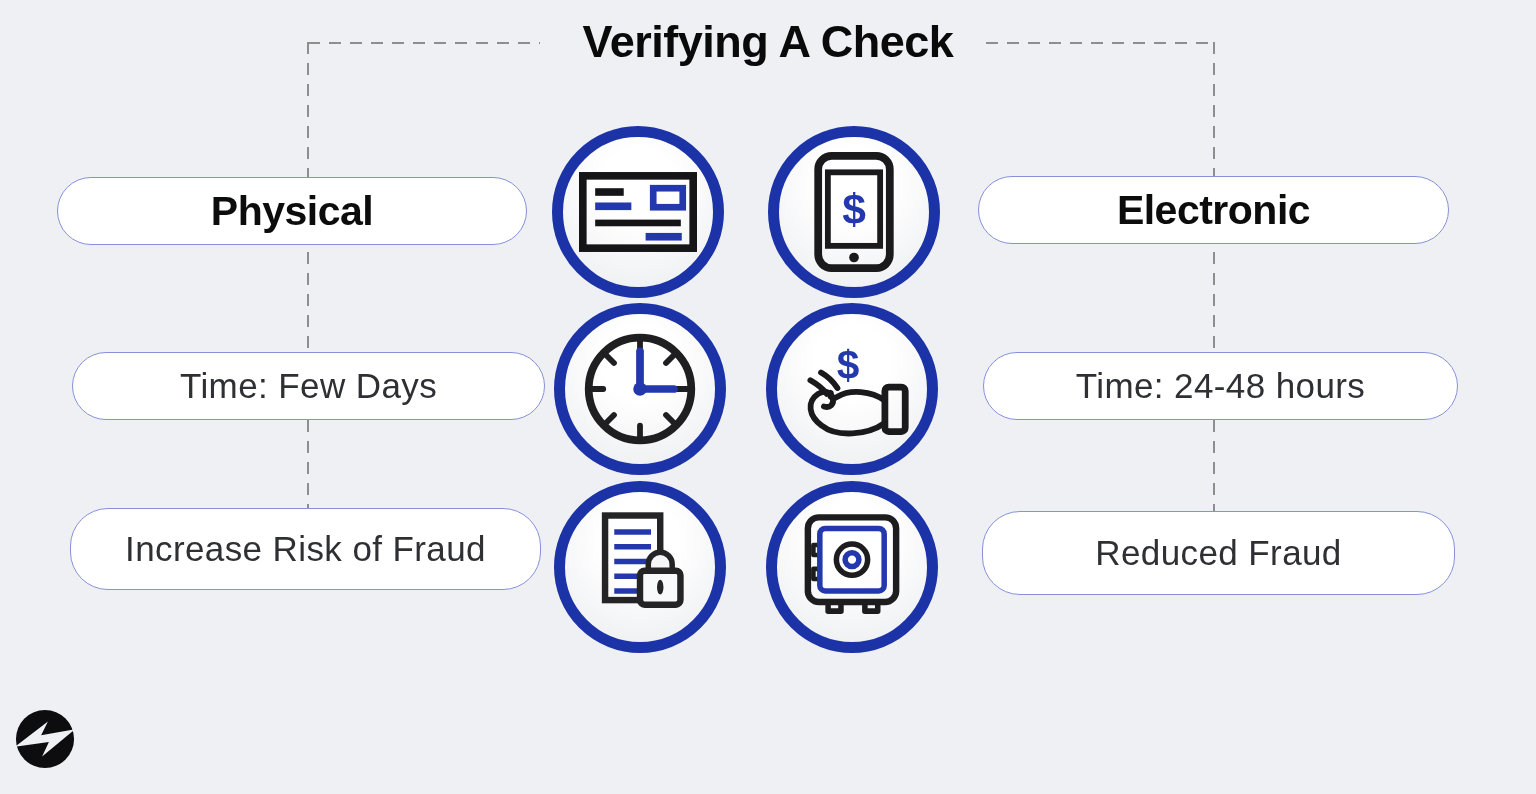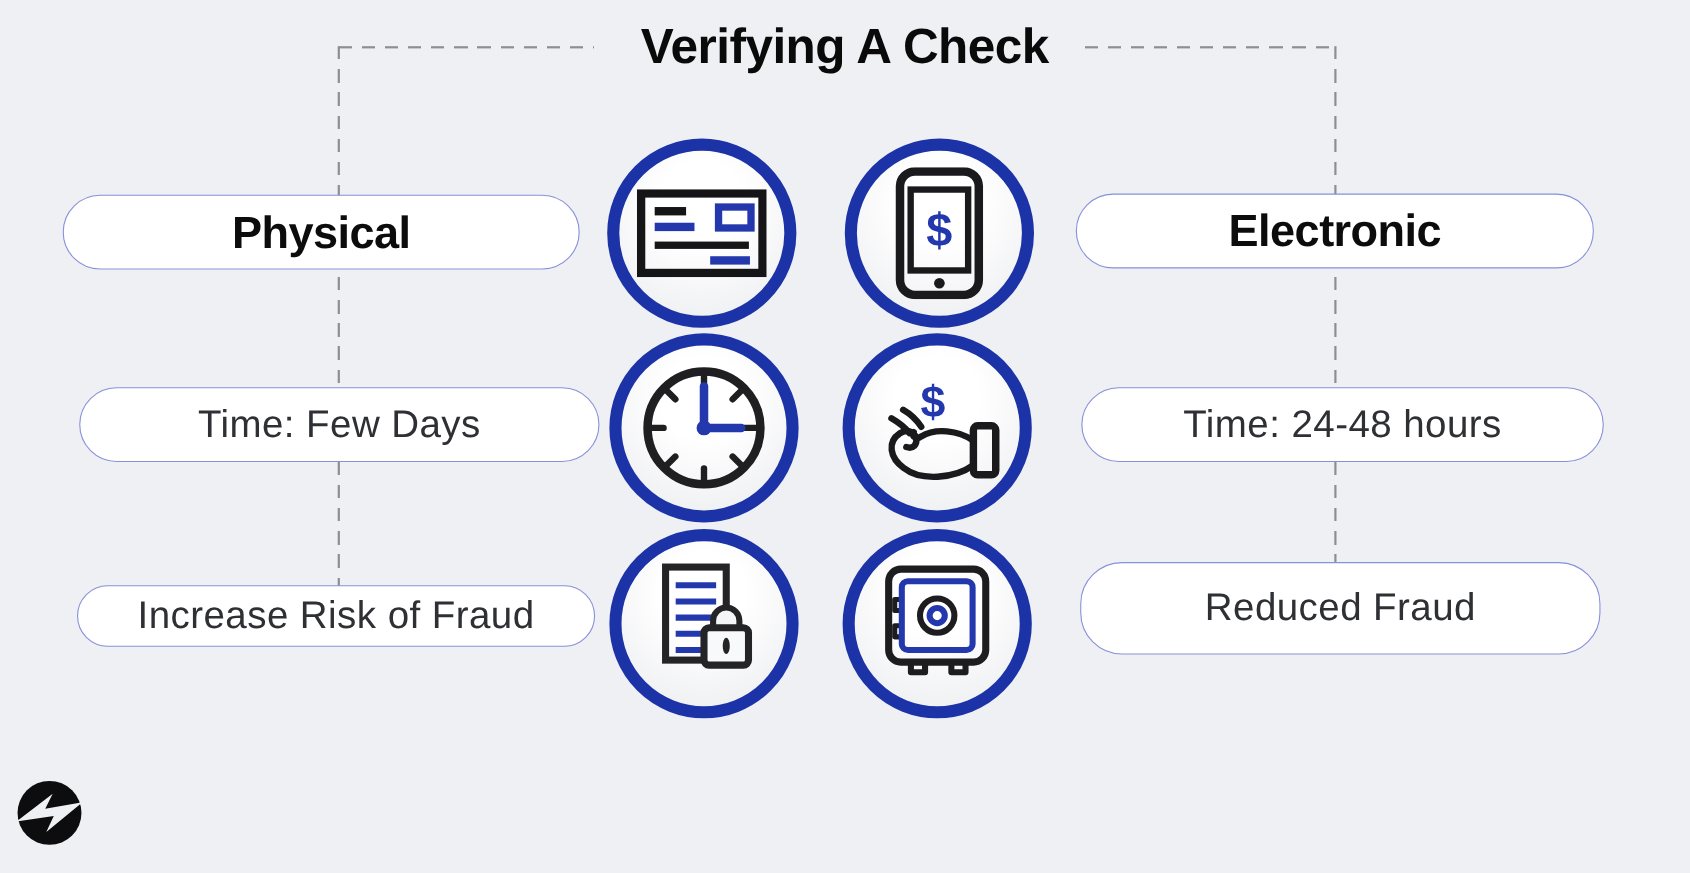--- a/index.html
+++ b/index.html
@@ -58,21 +58,21 @@
   <div class="dash-v" style="left:1213px;top:42px;height:472px;"></div>
 
   <div class="title">Verifying A Check</div>
 
   <div class="pill" style="left:72px;top:352px;width:473px;height:68px;">
     <span class="pill-item">Time: Few Days</span>
   </div>
   <div class="pill" style="left:57px;top:177px;width:470px;height:68px;">
     <span class="pill-header">Physical</span>
   </div>
-  <div class="pill" style="left:70px;top:508px;width:471px;height:56px;margin-top:24px;">
+  <div class="pill" style="left:70px;top:508px;width:471px;height:82px;">
     <span class="pill-item">Increase Risk of Fraud</span>
   </div>
 
   <div class="pill" style="left:978px;top:176px;width:471px;height:68px;justify-content:center;">
     <span class="pill-header">Electronic</span>
   </div>
   <div class="pill" style="left:983px;top:352px;width:475px;height:68px;justify-content:center;">
     <span class="pill-item">Time: 24-48 hours</span>
   </div>
   <div class="pill" style="left:982px;top:511px;width:473px;height:84px;">

